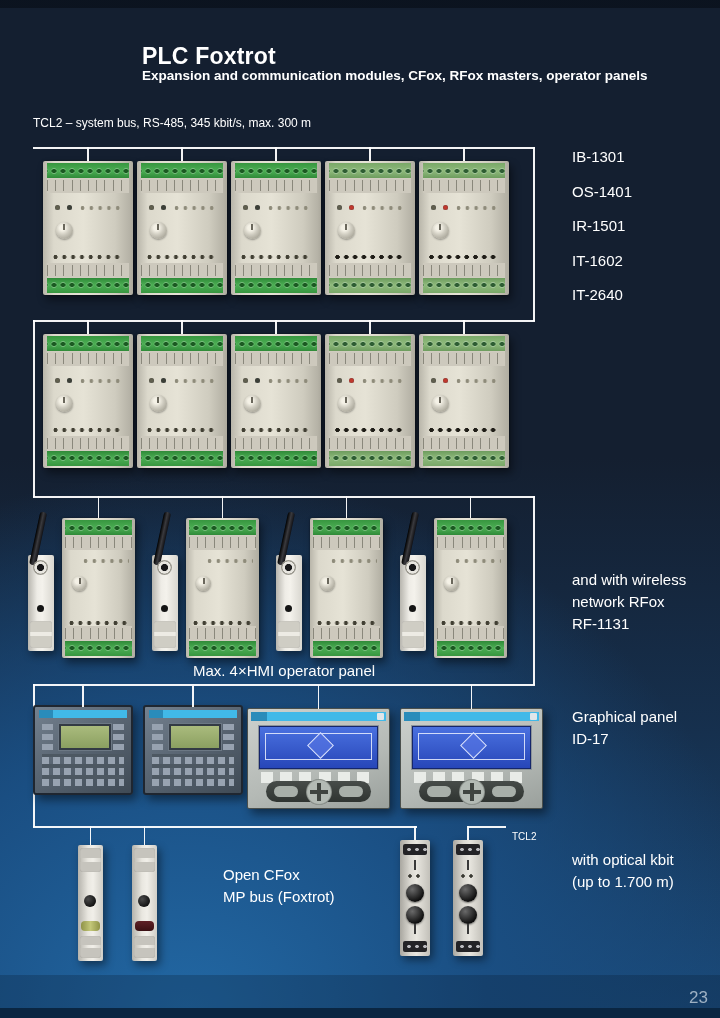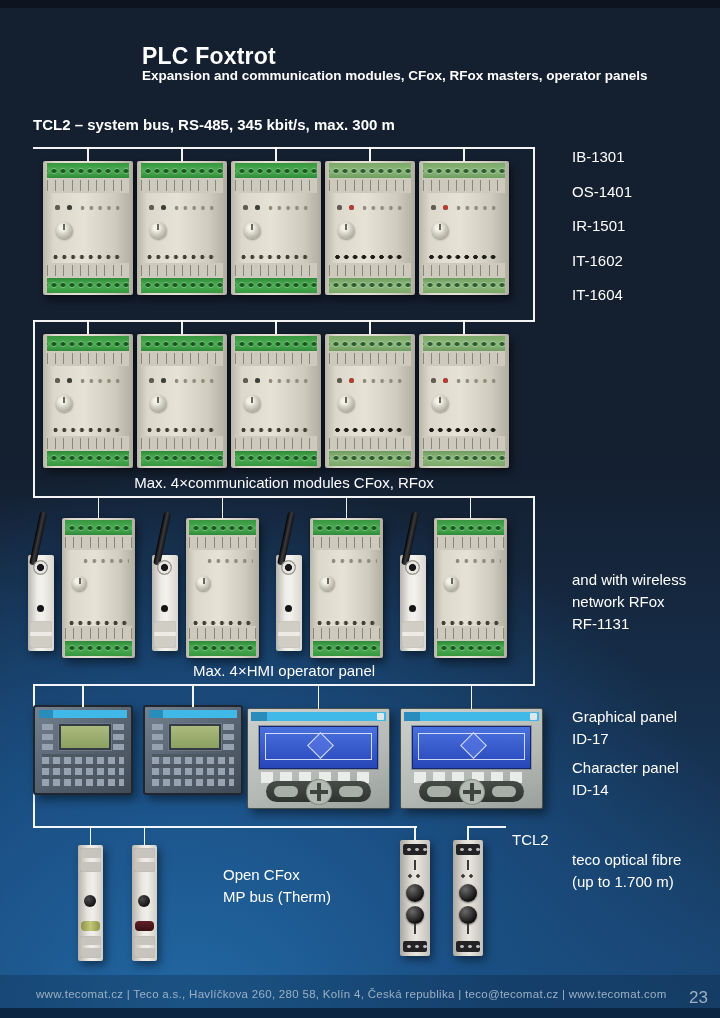--- a/index.html
+++ b/index.html
@@ -7,26 +7,26 @@
     position:relative;width:720px;height:1018px;overflow:hidden;
     font-family:"Liberation Sans",sans-serif;color:#fff;
     background:
       linear-gradient(rgba(5,10,18,.55) 0 8px, rgba(0,0,0,0) 8px 9px),
       radial-gradient(130% 85% at 26% 100%, #2268a4 0%, #1a4e82 32%, rgba(19,34,53,0) 63%),
       linear-gradient(180deg,#141f30 0%,#141f30 45%,#16304e 72%,#1a4a7a 100%);
   }
   .txt{position:absolute;white-space:nowrap;}
   .title{font-size:23px;font-weight:bold;letter-spacing:.2px;}
   .subtitle{font-size:13.5px;font-weight:bold;}
-  .buslabel{font-size:15px;font-weight:bold;}
+  .buslabel{font-size:12px;}
   .glabel{position:absolute;left:33px;width:502px;text-align:center;font-size:15px;}
   .rcol{position:absolute;left:572px;font-size:15px;line-height:22px;}
   .models div{height:34.5px;line-height:20px;}
   .midnote{position:absolute;left:223px;font-size:15px;line-height:22px;}
-  .tcl2lbl{font-size:15px;}
+  .tcl2lbl{font-size:10px;}
 
   
   .ln{position:absolute;background:rgba(255,255,255,.95);}
   .ln.h{height:1.5px;}
   .ln.v{width:1.5px;}
   [class*="stub"]::before{content:"";position:absolute;left:50%;margin-left:-.75px;width:1.5px;background:rgba(255,255,255,.95);}
   .stub14::before{top:-14px;height:14px;}
   .stub19::before{top:-19px;height:19px;}
   .stub21::before{top:-21px;height:21px;}
   .stub22::before{top:-22px;height:22px;}
@@ -174,21 +174,20 @@
   <div class="ln v" style="left:533px;top:147px;height:174px"></div>
   <div class="ln h" style="left:33px;top:320px;width:502px"></div>
   <div class="ln v" style="left:33px;top:320px;height:177px"></div>
   <div class="ln h" style="left:33px;top:496px;width:502px"></div>
   <div class="ln v" style="left:533px;top:496px;height:189px"></div>
   <div class="ln h" style="left:33px;top:684px;width:502px"></div>
   <div class="ln v" style="left:33px;top:684px;height:143px"></div>
   <div class="ln h" style="left:33px;top:826px;width:384px"></div>
   <div class="ln h" style="left:468px;top:826px;width:38px"></div>
 
-  <div class="glabel" style="top:474px">Max. 4×communication modules CFox, RFox</div>
   <div class="glabel" style="top:662px">Max. 4×HMI operator panel</div>
 
   <div class="mrow" id="io-row-1" style="left:43px;top:161px">
       <div class="iomod stub14 va">
     <i class="term t"></i>
     <i class="led la"></i>
     <i class="led lb"></i>
     <i class="drow r1"></i>
     <i class="knob"></i>
     <i class="drow r2"></i>
@@ -399,44 +398,39 @@
     <i class="fknob k2"></i>
     <i class="ftick b"></i>
     <i class="fcap b"></i>
   </div>
 
   <div class="rcol models" style="top:147px">
     <div>IB-1301</div>
     <div>OS-1401</div>
     <div>IR-1501</div>
     <div>IT-1602</div>
-    <div>IT-1604</div>
+    <div>IT-2640</div>
   </div>
   <div class="rcol" style="top:569px">
     <div>and with wireless</div>
     <div>network RFox</div>
     <div>RF-1131</div>
   </div>
   <div class="rcol" style="top:706px">
     <div>Graphical panel</div>
     <div>ID-17</div>
   </div>
-  <div class="rcol" style="top:757px">
-    <div>Character panel</div>
-    <div>ID-14</div>
-  </div>
   <div class="rcol" style="top:849px">
-    <div>teco optical fibre</div>
+    <div>with optical kbit</div>
     <div>(up to 1.700 m)</div>
   </div>
 
   <div class="txt tcl2lbl" style="left:512px;top:831px">TCL2</div>
 
   <div class="midnote" style="top:864px">
     <div>Open CFox</div>
-    <div>MP bus (Therm)</div>
+    <div>MP bus (Foxtrot)</div>
   </div>
 
   <div class="footband"></div>
-  <div class="footer">www.tecomat.cz  |  Teco a.s., Havlíčkova 260, 280 58, Kolín 4, Česká republika  |  teco@tecomat.cz  |  www.tecomat.com</div>
   <div class="pagenum">23</div>
   <div class="botedge"></div>
 </div>
 
 </body></html>

